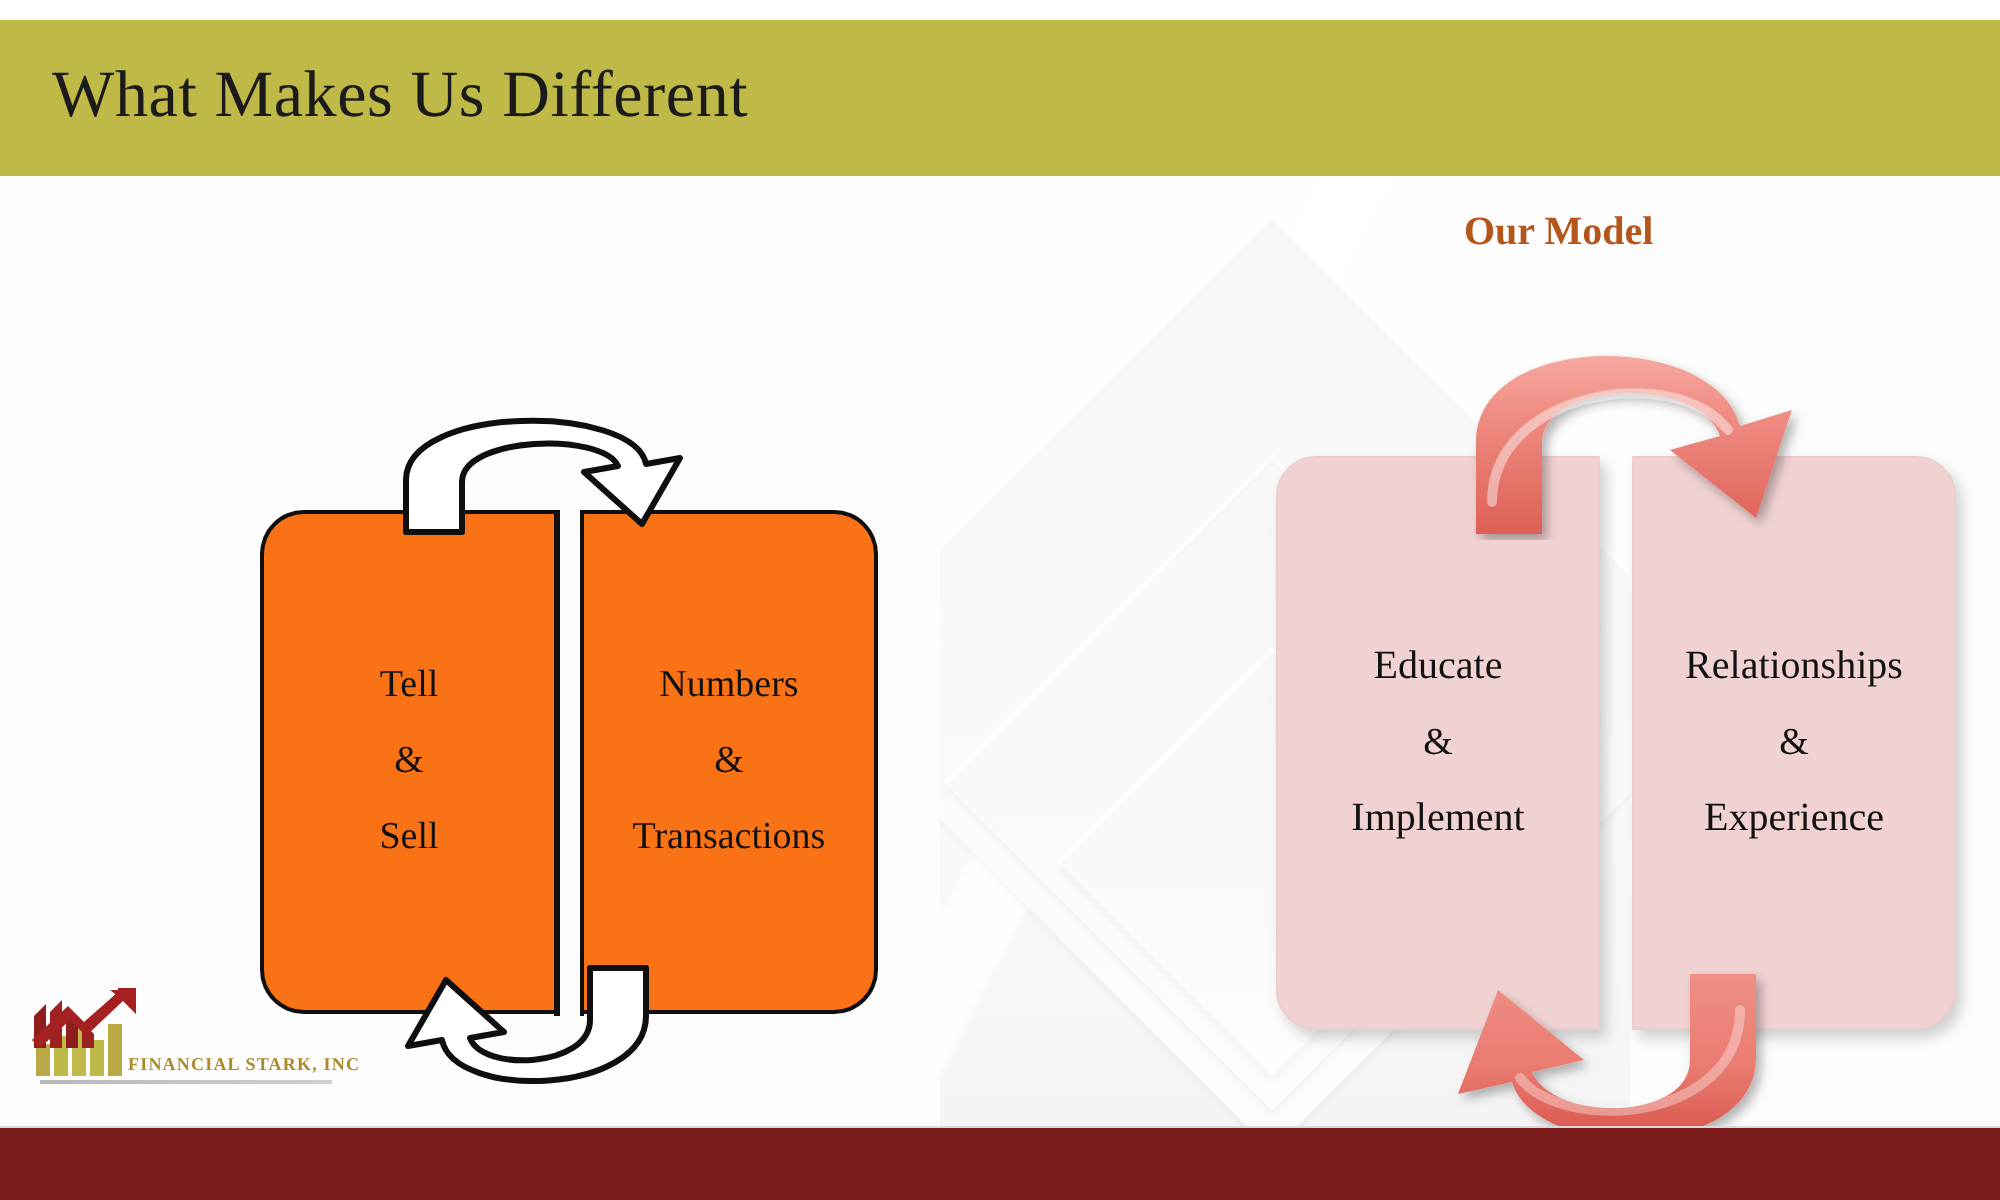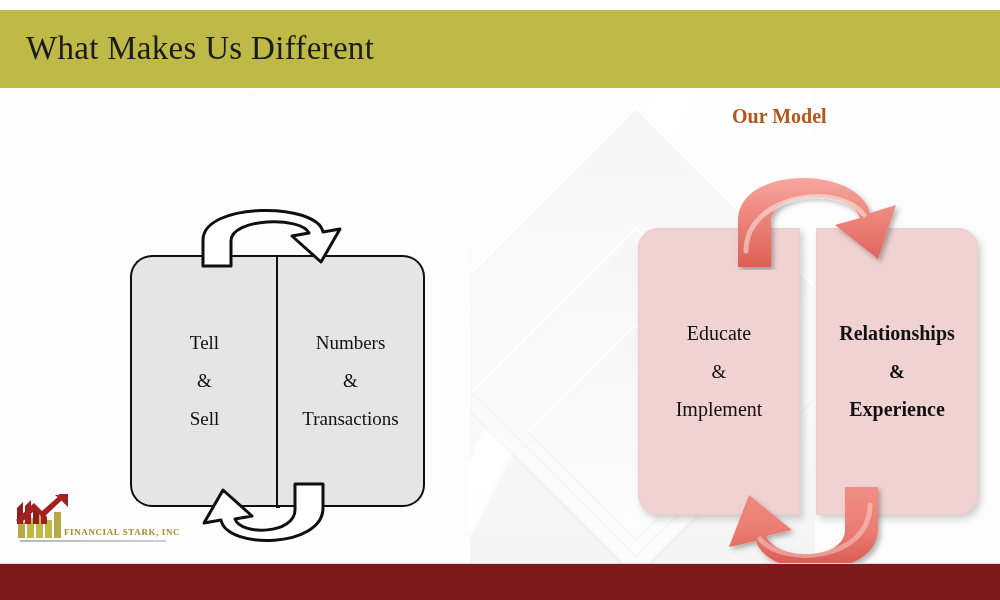--- a/index.html
+++ b/index.html
@@ -111,34 +111,34 @@
     text-align: center;
     font-size: 19px;
     color: #111111;
     line-height: 1.05;
   }
   .box .line { display: block; margin: 9px 0; }
   .box .amp  { font-size: 19px; }
 
   
   .gbox {
-    background: #e5e5e5;
+    background: #f97316;
     border: 2.5px solid #0f0f0f;
     top: 255px;
     height: 248px;
     width: 145px;
   }
   .gbox-l {
     left: 130px;
     border-top-left-radius: 22px;
     border-bottom-left-radius: 22px;
     border-right: none;
   }
   .gbox-r {
-    left: 278px;
+    left: 292px;
     border-top-right-radius: 22px;
     border-bottom-right-radius: 22px;
     border-left: none;
   }
   .gbox-l::after, .gbox-r::after {
     content: "";
     position: absolute;
     top: -2.5px; bottom: -2.5px;
     width: 2.5px;
     background: #0f0f0f;
@@ -158,21 +158,20 @@
   }
   .pbox-l {
     left: 638px;
     border-top-left-radius: 20px;
     border-bottom-left-radius: 20px;
   }
   .pbox-r {
     left: 816px;
     border-top-right-radius: 20px;
     border-bottom-right-radius: 20px;
-    font-weight: bold;
   }
 
   
   .arrow-svg { position: absolute; pointer-events: none; }
   #arr-trad-top { left: 185px; top: 188px; }
   #arr-trad-bot { left: 185px; top: 482px; }
   #arr-our-top  { left: 718px; top: 155px; }
   #arr-our-bot  { left: 712px; top: 485px; }
 
   

